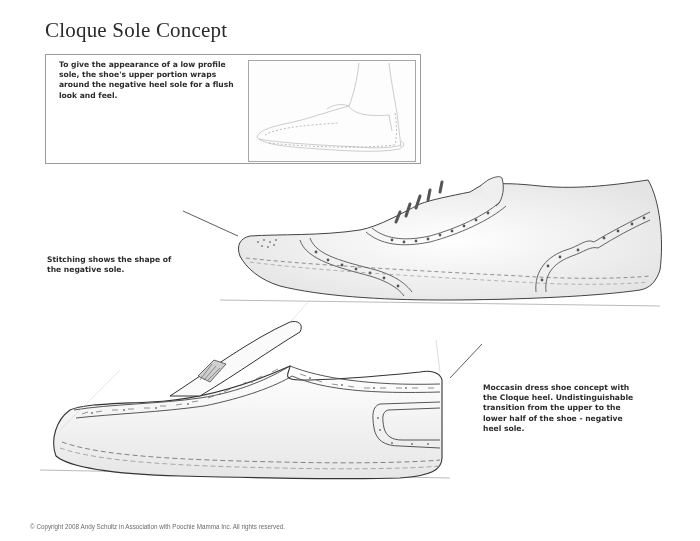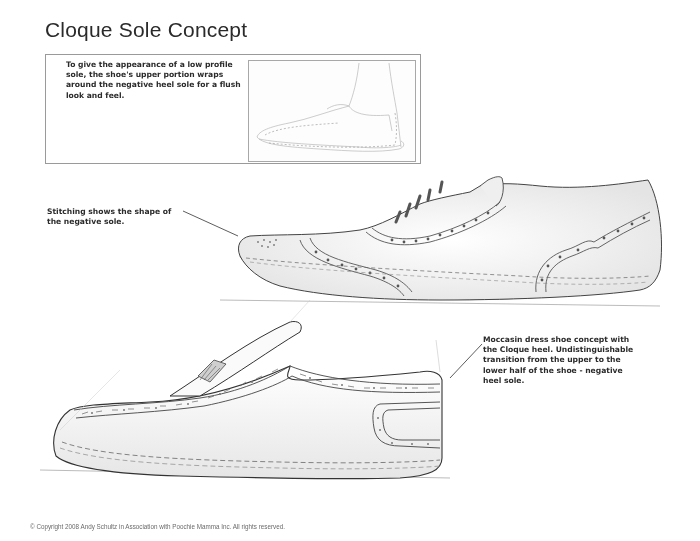--- a/index.html
+++ b/index.html
@@ -2,37 +2,37 @@
 <html><head>
 <meta charset="utf-8">
 <style>
   html, body { margin: 0; padding: 0; }
   body {
     width: 700px; height: 541px; background: #ffffff; position: relative; overflow: hidden;
     font-family: "DejaVu Sans", sans-serif; color: #222;
   }
   .title {
     position: absolute; left: 45px; top: 18px; font-size: 21px; color: #2a2a2a;
-    font-family: Liberation Sans, sans-serif; font-weight: normal; letter-spacing: 0.2px;
+    font-family: Liberation Serif, serif; font-weight: normal; letter-spacing: 0.2px;
   }
   .intro-box {
     position: absolute; left: 45px; top: 54px; width: 376px; height: 110px;
     border: 1px solid #9a9a9a; box-sizing: border-box; background: #fff;
   }
   .intro-text {
     position: absolute; left: 8px; top: 5px; width: 190px;
     font-size: 7.6px; line-height: 10.2px; font-weight: bold; color: #2b2b2b;
   }
-  .intro-text p { margin: 0 0 10px 12px; }
+  .intro-text p { margin: 0 0 10px 5px; }
   .thumb {
     position: absolute; left: 202px; top: 5px; width: 168px; height: 102px;
     border: 1px solid #a8a8a8; box-sizing: border-box; background: #fdfdfd;
   }
   .callout {
-    position: absolute; font-size: 7.6px; line-height: 10.2px; font-weight: bold; color: #2b2b2b;
+    position: absolute; font-size: 7.6px; line-height: 10.2px; font-weight: bold; color: #2b2b2b; margin-top: 48px;
   }
   .c1 { left: 47px; top: 207px; width: 140px; }
   .c2 { left: 483px; top: 335px; width: 160px; }
   .leader { position: absolute; left: 0; top: 0; pointer-events: none; }
   .copyright {
     position: absolute; left: 30px; top: 523px; font-size: 6.3px; color: #6a6a6a;
     font-family: "Liberation Sans", sans-serif;
   }
   svg.sketch { position: absolute; left: 0; top: 0; }
 </style>

